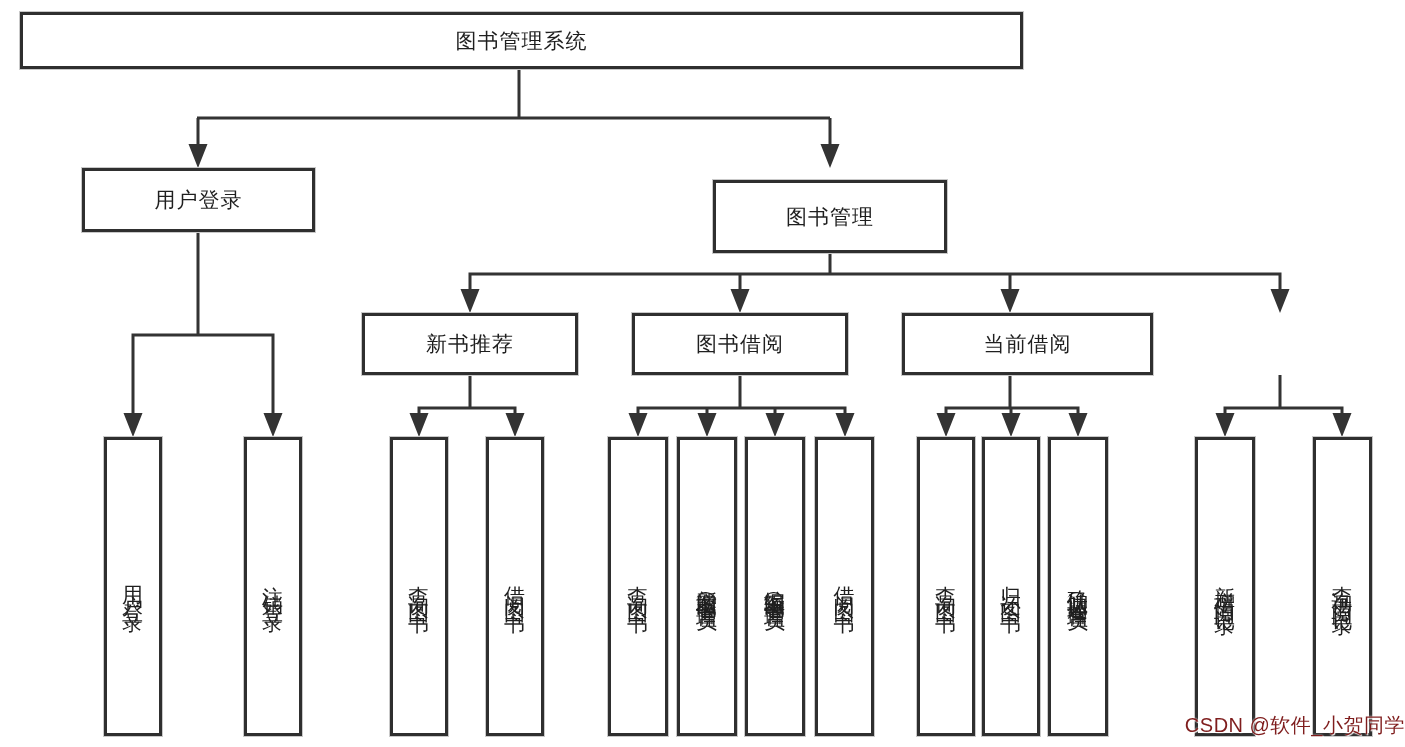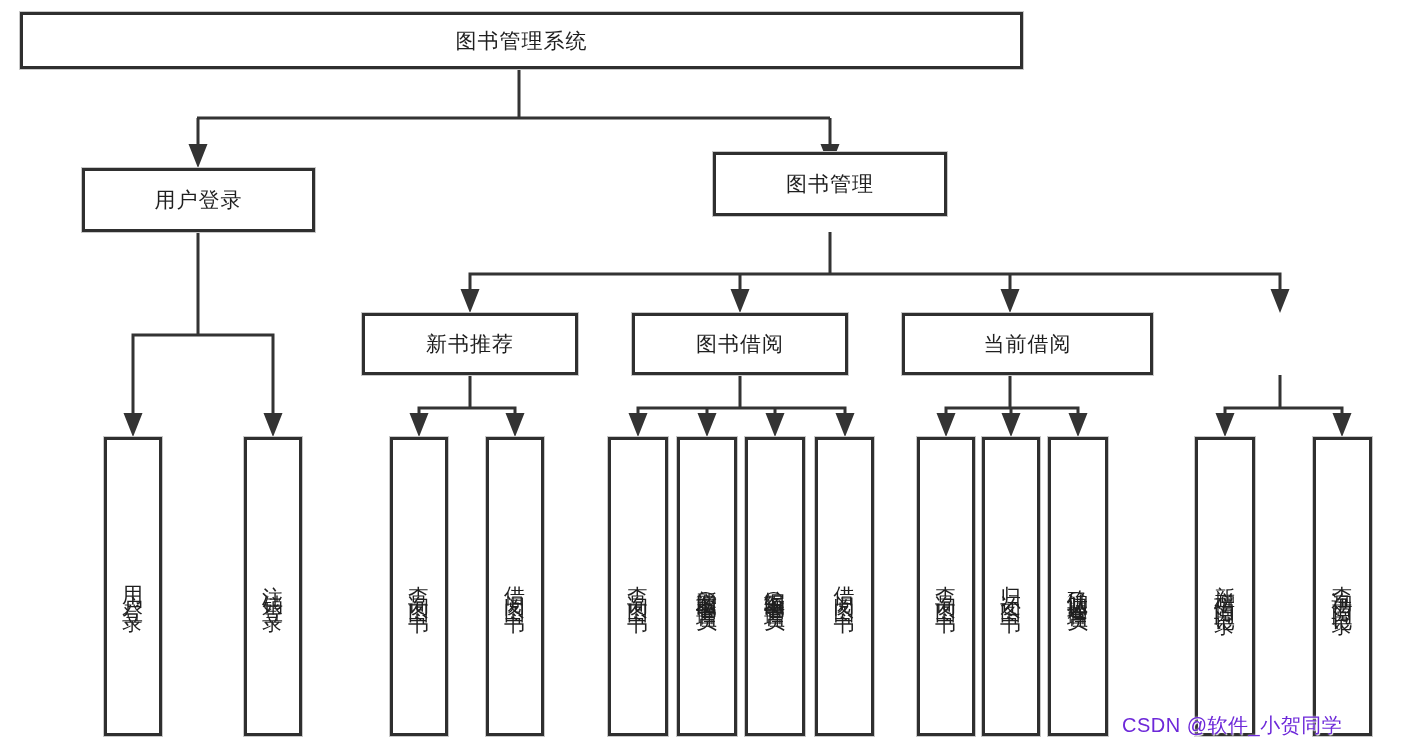--- a/index.html
+++ b/index.html
@@ -7,20 +7,21 @@
     padding: 0;
     background: #ffffff;
     font-family: "Liberation Sans", "DejaVu Sans", sans-serif;
   }
   #canvas {
     position: relative;
     width: 1405px;
     height: 747px;
     background: #ffffff;
     overflow: hidden;
+    text-align: right;
   }
   #connectors {
     position: absolute;
     left: 0;
     top: 0;
     width: 1405px;
     height: 747px;
     pointer-events: none;
   }
   .box {
@@ -43,25 +44,25 @@
     writing-mode: vertical-rl;
     text-orientation: mixed;
     font-size: 21px;
     color: #1f1f1f;
     letter-spacing: 9px;
     line-height: 1;
     white-space: nowrap;
   }
   #watermark {
     position: absolute;
-    left: 1122px;
+    left: 1180px;
     top: 712px;
     width: 225px;
     font-size: 20px;
-    color: #6d28d9;
+    color: #7f1d1d;
     text-shadow: 0 0 2px #ffffff, 1px 1px 1px #ffffff;
     white-space: nowrap;
     letter-spacing: 0.5px;
   }
 </style>
 </head>
 <body>
 
 <div id="canvas">
 
@@ -87,21 +88,21 @@
              M1332.5 413 h19 L1342 437 Z"></path>
   </svg>
 
   <div class="box hbox" style="left:20px;top:12px;width:1003px;height:57px">
     <span class="lbl">图书管理系统</span>
   </div>
 
   <div class="box hbox" style="left:82px;top:168px;width:233px;height:64px">
     <span class="lbl">用户登录</span>
   </div>
-  <div class="box hbox" style="left:713px;top:152px;width:234px;height:64px">
+  <div class="box hbox" style="left:713px;top:180px;width:234px;height:73px">
     <span class="lbl">图书管理</span>
   </div>
 
   <div class="box hbox" style="left:362px;top:313px;width:216px;height:62px">
     <span class="lbl">新书推荐</span>
   </div>
   <div class="box hbox" style="left:632px;top:313px;width:216px;height:62px">
     <span class="lbl">图书借阅</span>
   </div>
   <div class="box hbox" style="left:902px;top:313px;width:251px;height:62px">

